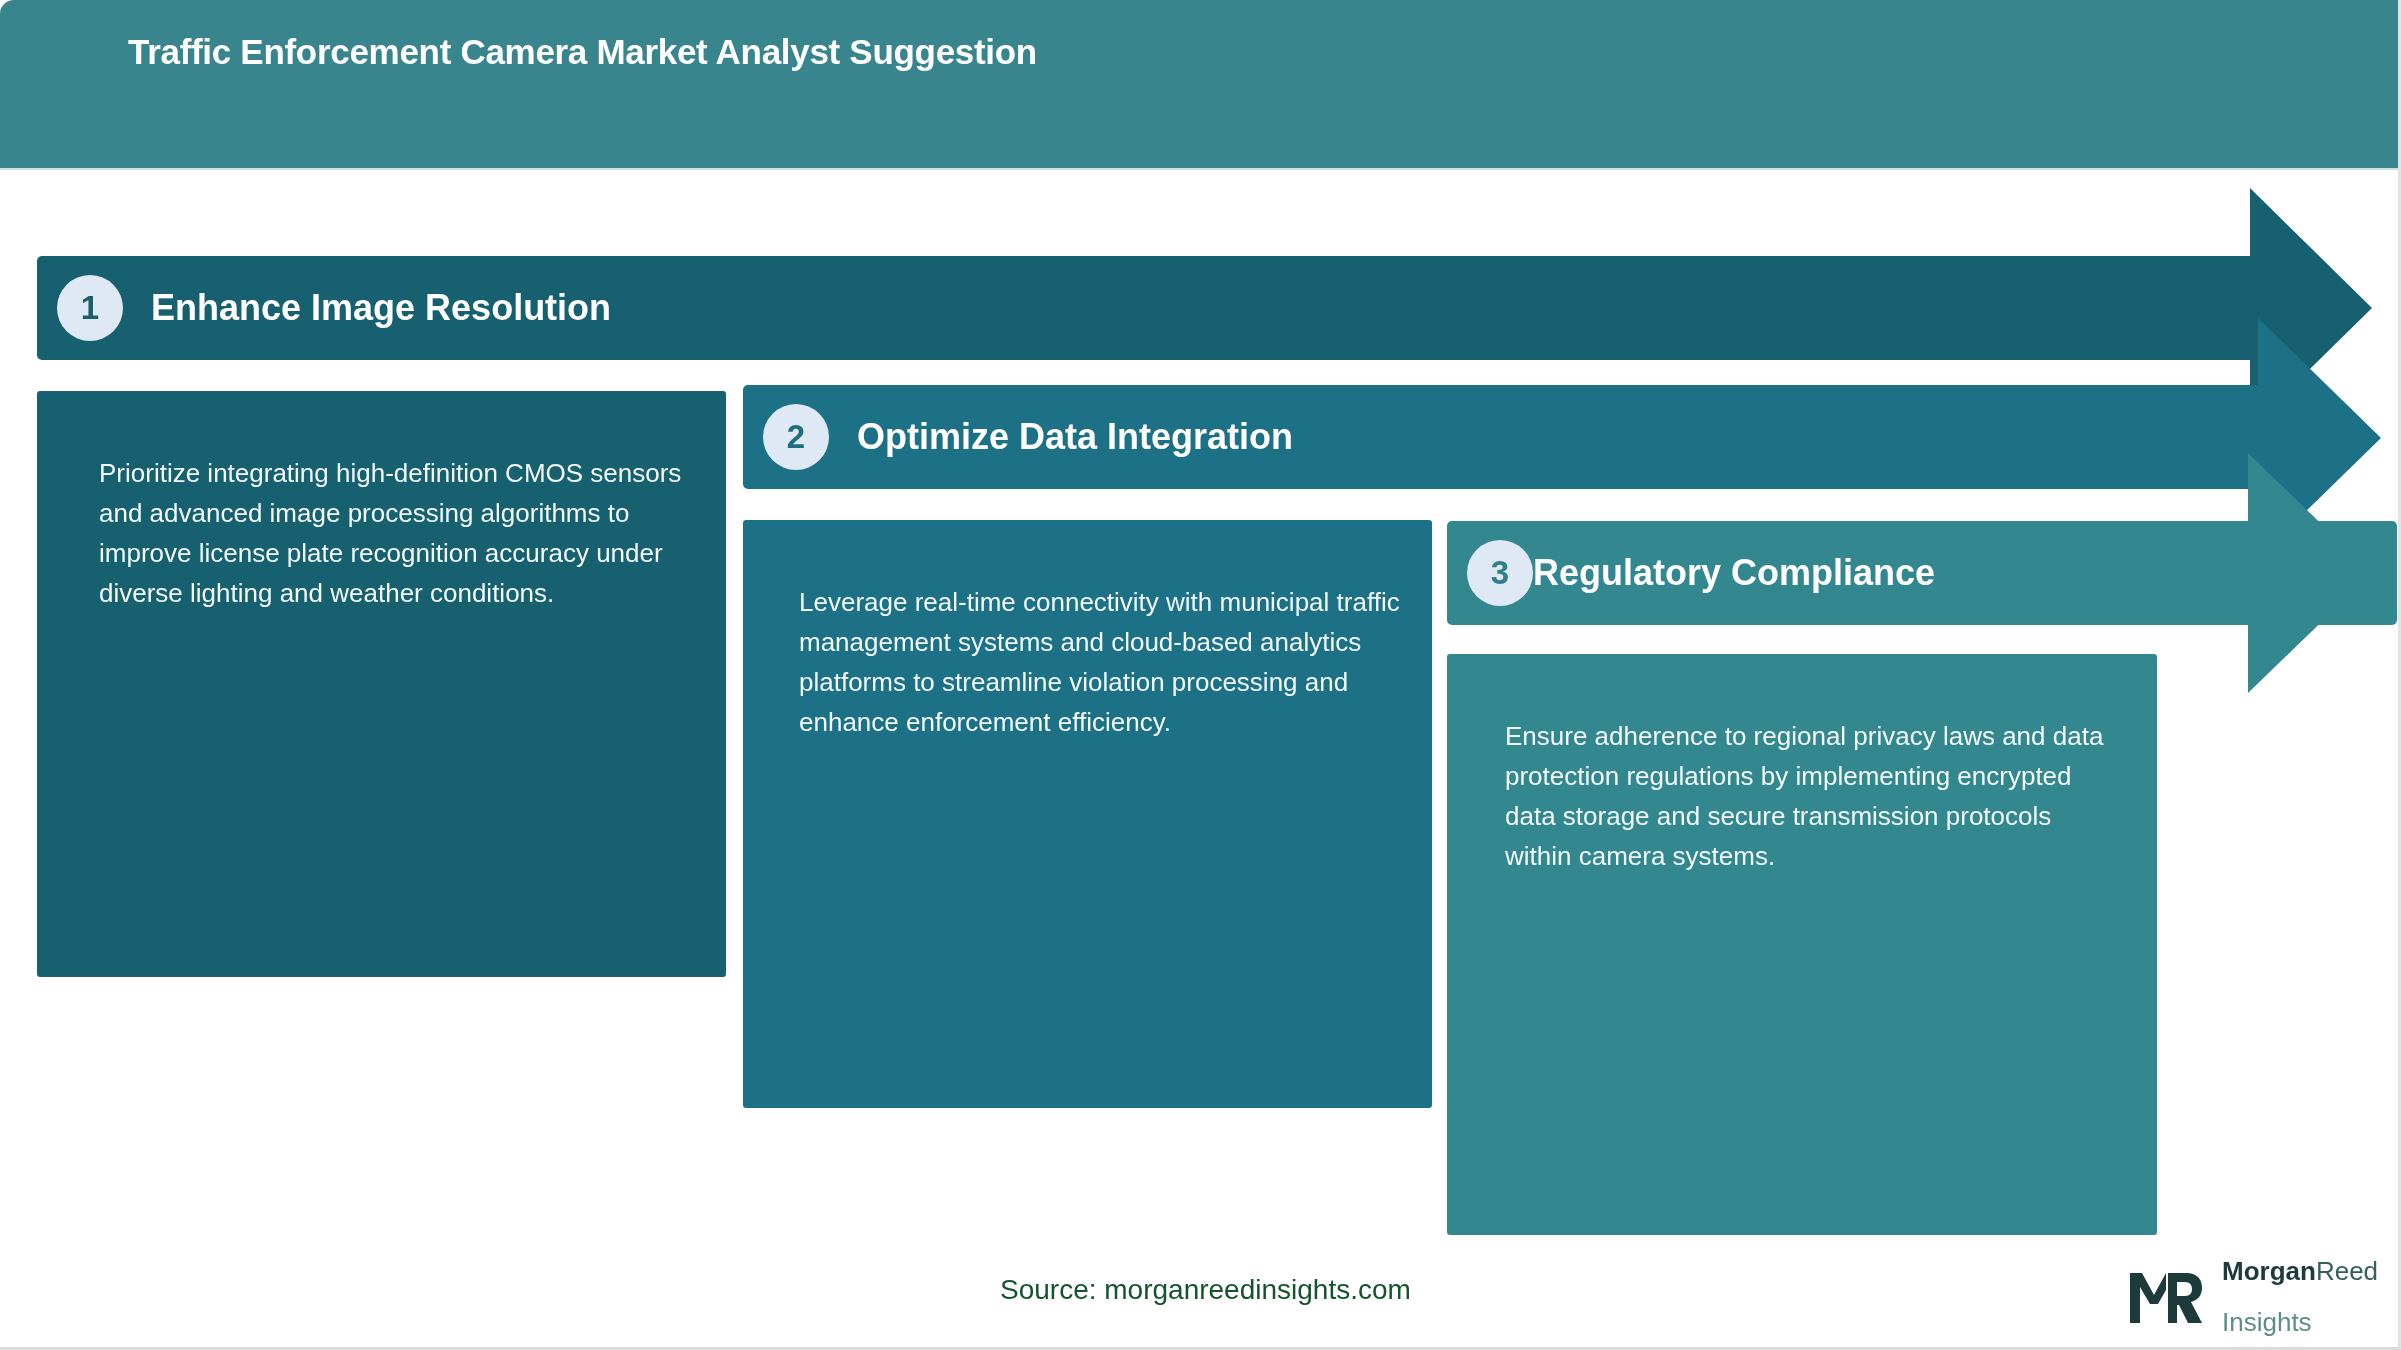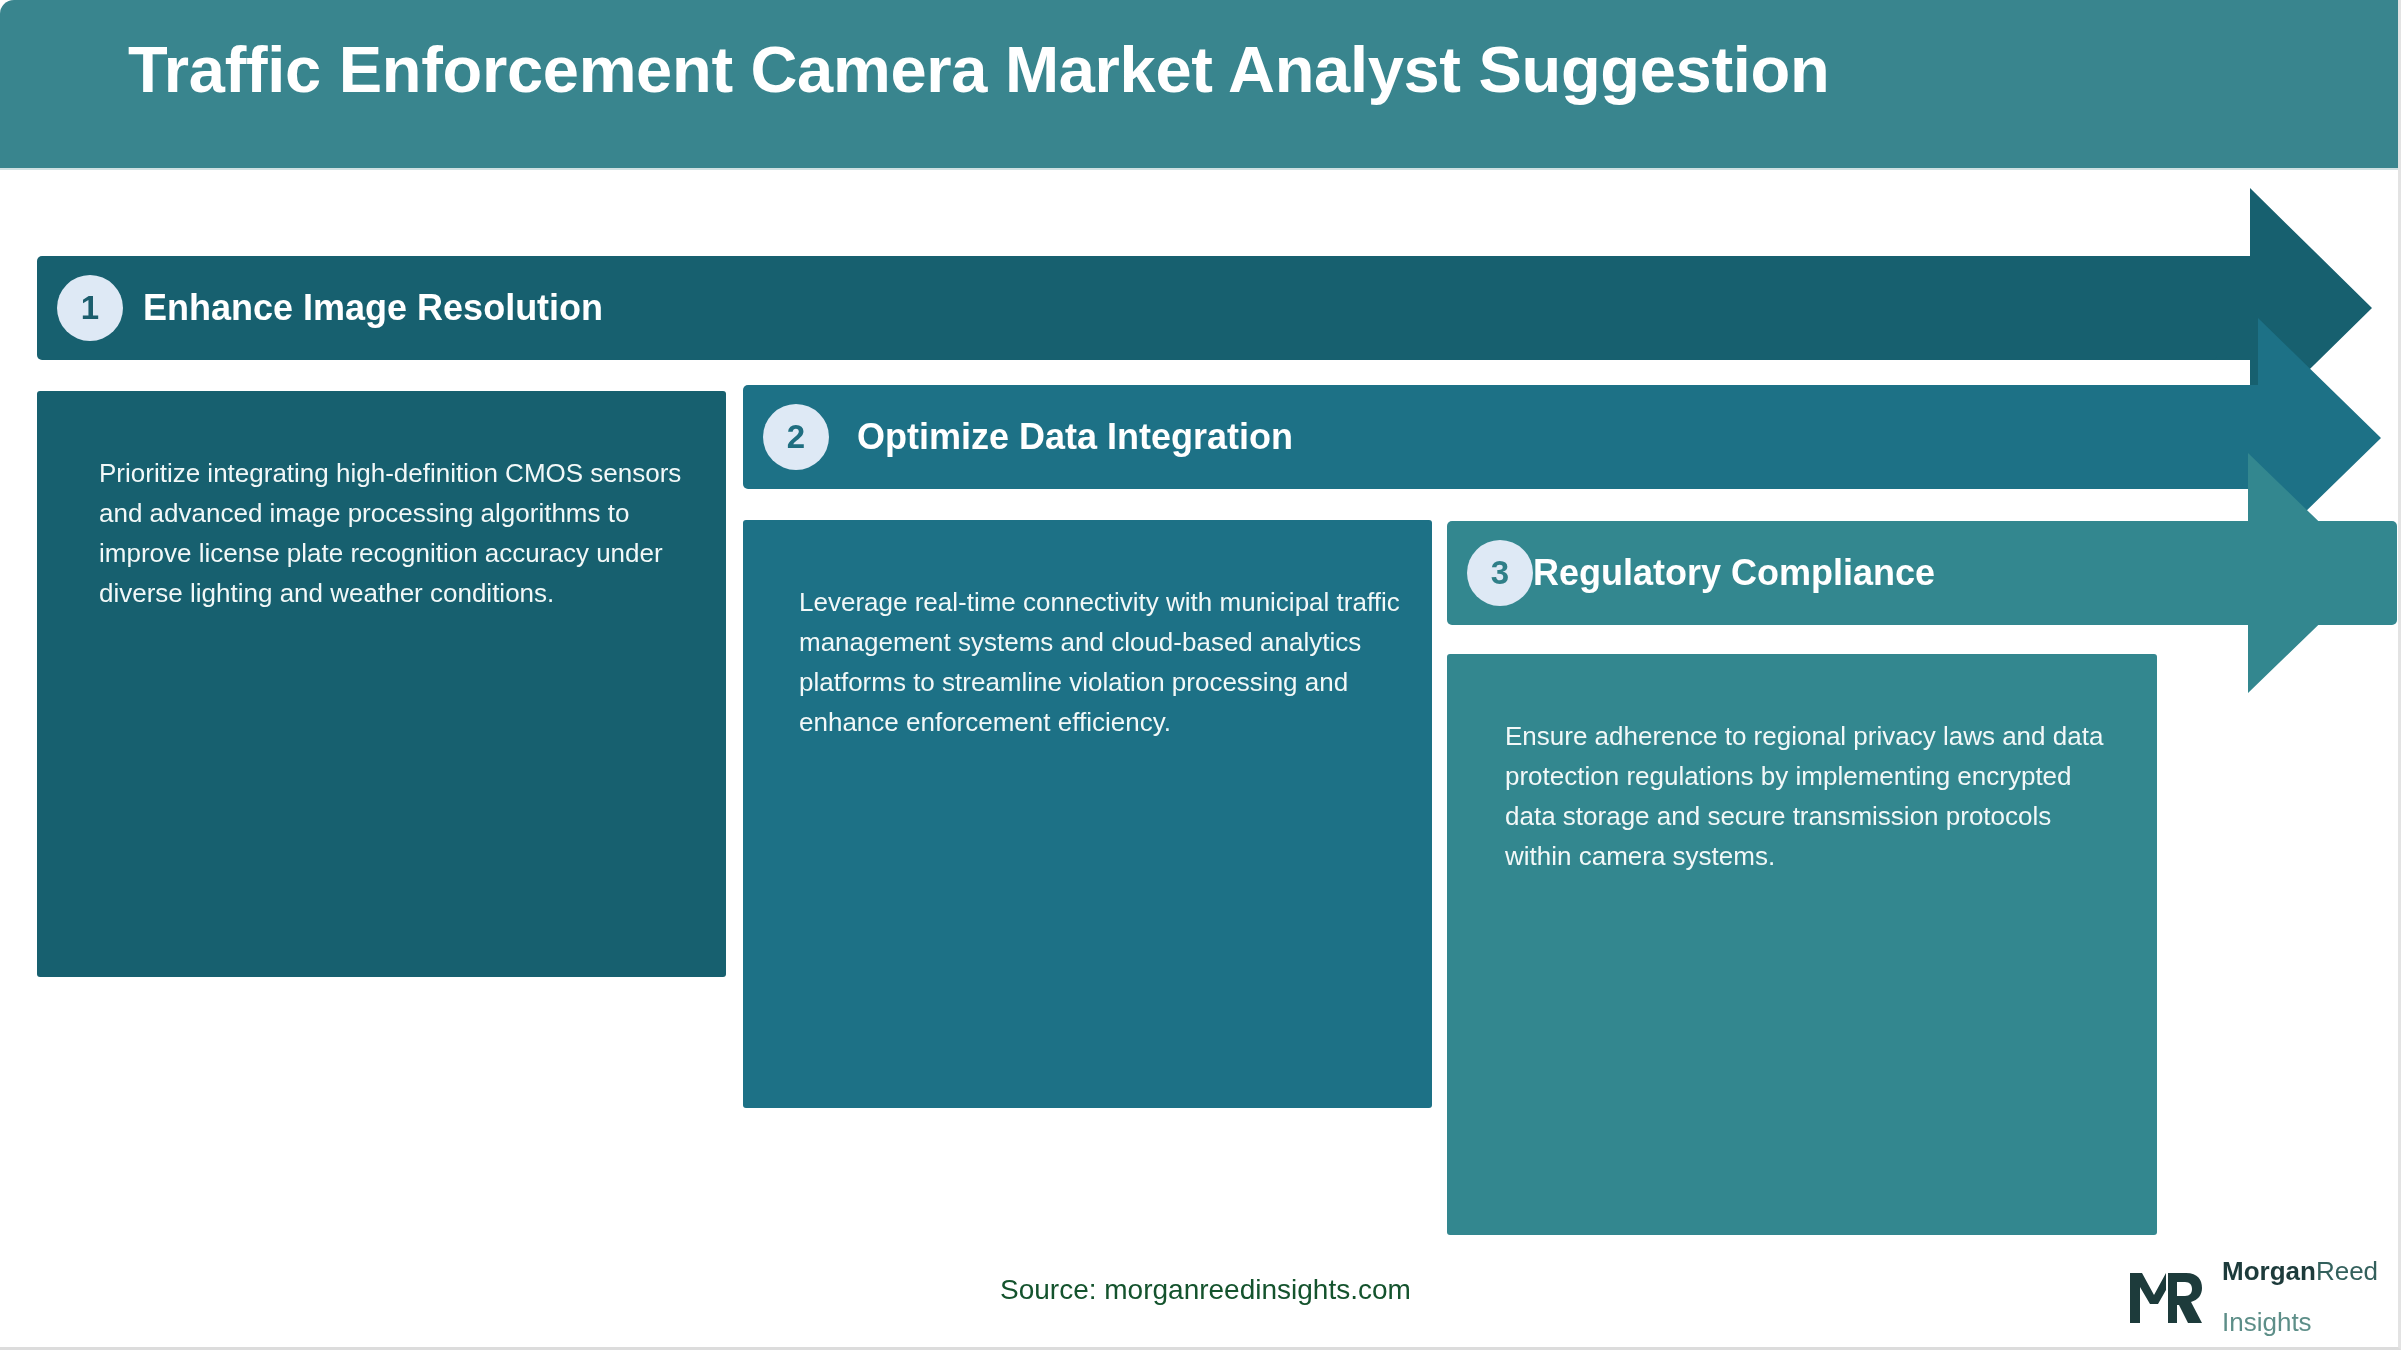--- a/index.html
+++ b/index.html
@@ -22,21 +22,21 @@
 
   
   #header{
     position:absolute;left:0;top:0;width:2401px;height:168px;
     background:#39858e;
     border-top-left-radius:14px;
     border-bottom:2px solid #cfe0e2;
   }
   #header-title{
     position:absolute;left:128px;top:32px;
-    font-size:65px;font-weight:bold;color:#ffffff;
+    font-size:35px;font-weight:bold;color:#ffffff;
     letter-spacing:-0.3px;white-space:nowrap;
   }
 
   
   #arrows{position:absolute;left:0;top:0;width:2401px;height:1350px;pointer-events:none;}
 
   
   .band{
     position:absolute;height:104px;border-radius:5px;
     display:flex;align-items:center;
@@ -48,21 +48,21 @@
     font-size:33px;font-weight:600;
     flex:0 0 auto;
   }
   .band .btitle{
     font-size:36px;font-weight:bold;color:#ffffff;
     white-space:nowrap;
   }
 
   #band1{left:37px;top:256px;width:2180px;background:#17606f;padding-left:20px;box-sizing:border-box;}
   #band1 .num{color:#1b5e6d;}
-  #band1 .btitle{margin-left:20px;}
+  #band1 .btitle{margin-left:28px;}
 
   #band2{left:743px;top:385px;width:1500px;background:#1d7186;padding-left:20px;box-sizing:border-box;}
   #band2 .num{color:#1f6e80;}
   #band2 .btitle{margin-left:28px;}
 
   #band3{left:1447px;top:521px;width:950px;background:#33878f;padding-left:20px;box-sizing:border-box;}
   #band3 .num{color:#2f7f88;}
   #band3 .btitle{}
 
   

